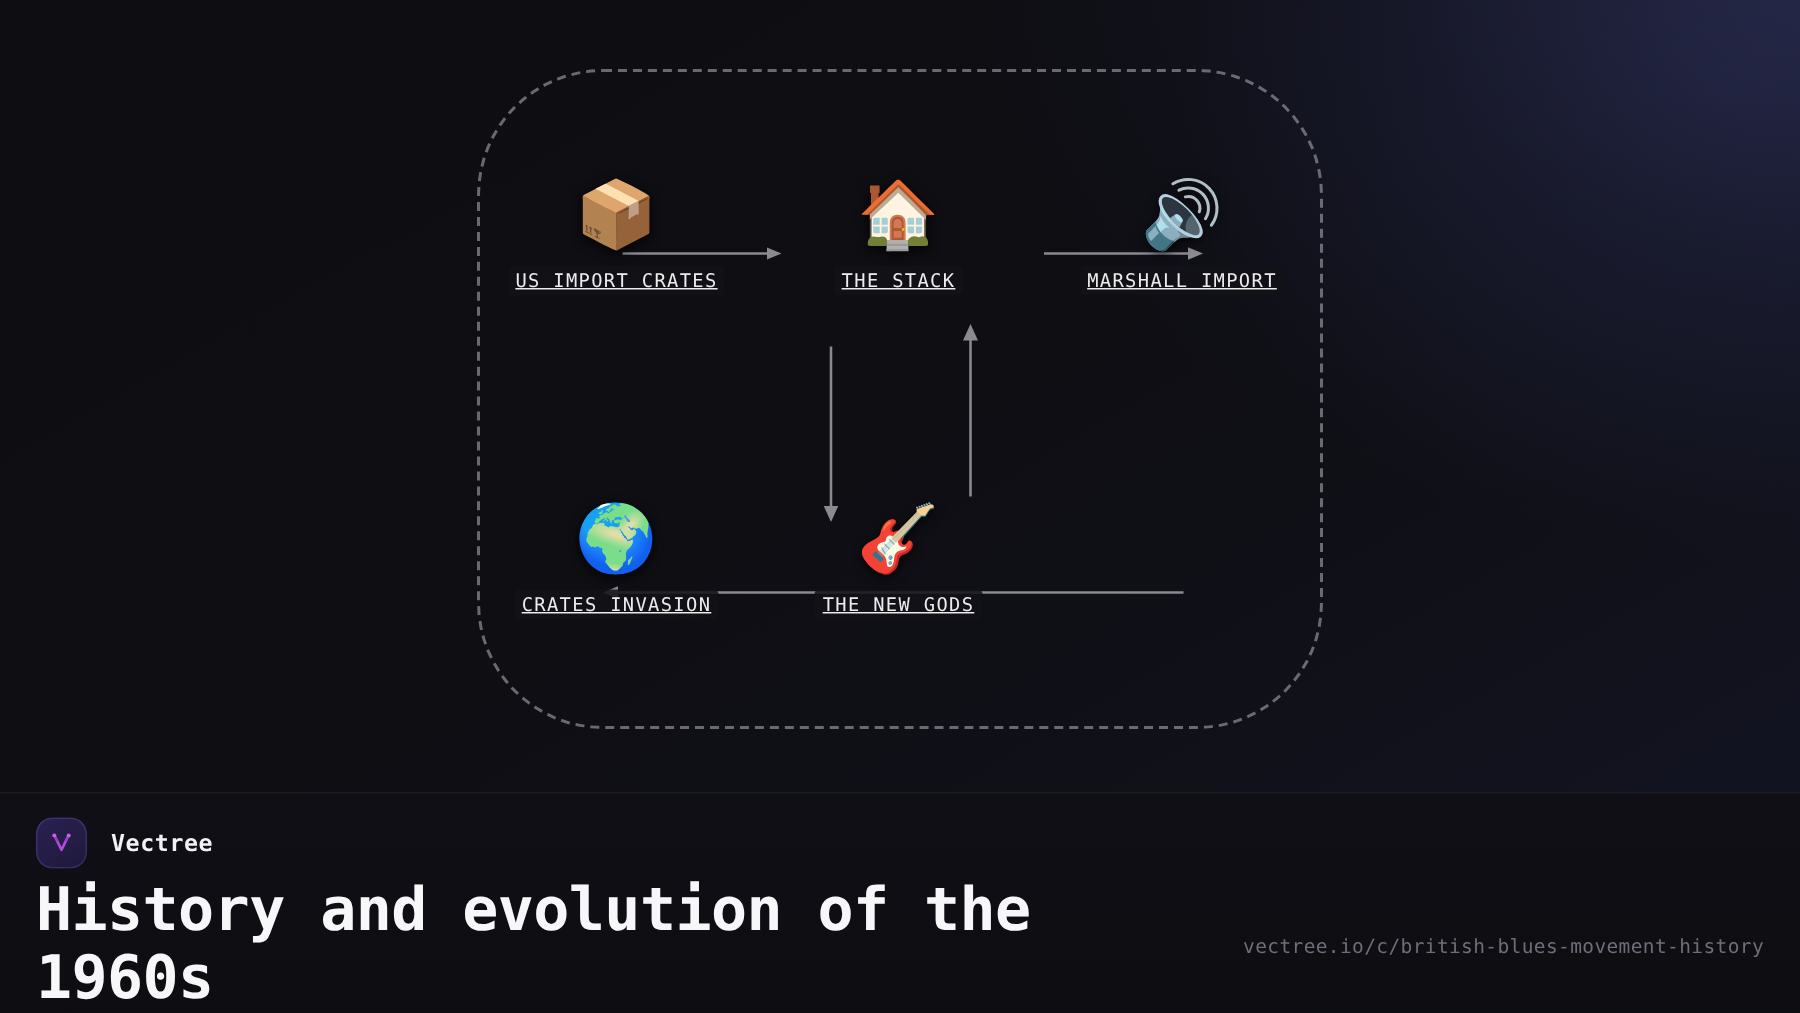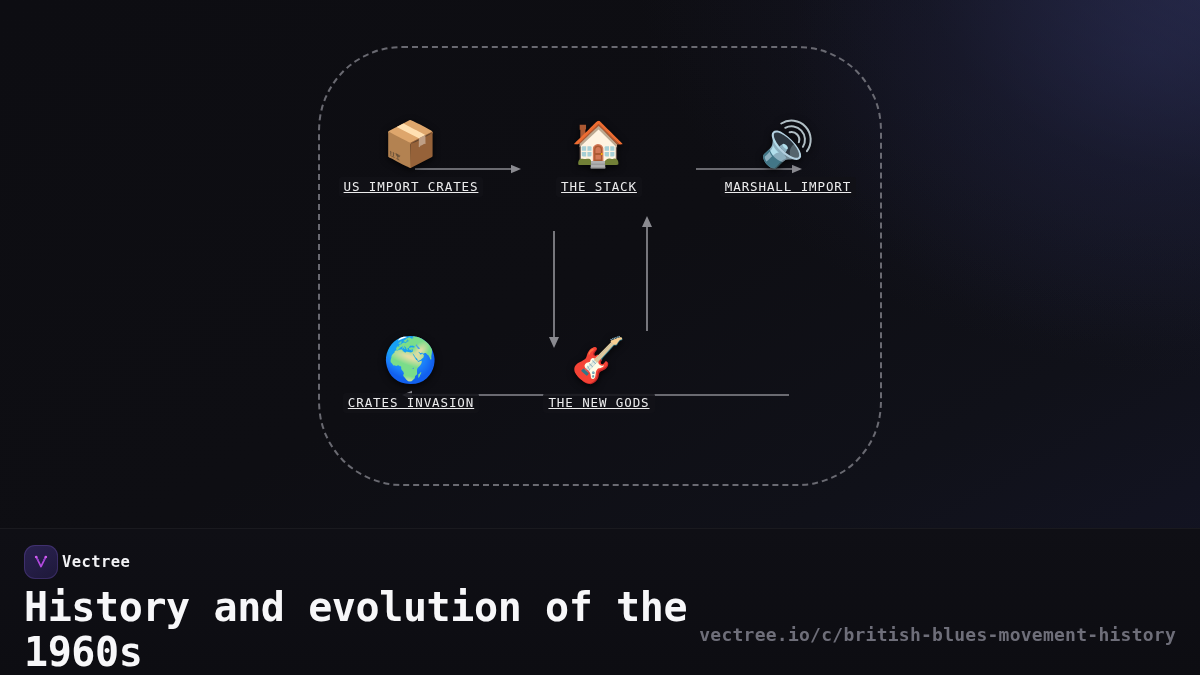--- a/index.html
+++ b/index.html
@@ -78,21 +78,21 @@
     height: 147px;
     border-top: 1px solid rgba(255,255,255,0.055);
     background: linear-gradient(180deg, #0f0f15 0%, #0d0d12 100%);
   }
   .brand-row {
     position: absolute;
     left: 24px;
     top: 16px;
     display: flex;
     align-items: center;
-    gap: 4px;
+    gap: 16px;
   }
   .brand-logo {
     width: 34px; height: 34px;
     border-radius: 11px;
     background: linear-gradient(150deg, #2a2150 0%, #241d45 55%, #1d1838 100%);
     box-shadow: inset 0 0 0 1px rgba(150,110,235,0.22);
     display: flex; align-items: center; justify-content: center;
   }
   .brand-name {
     font-size: 15.5px;
@@ -109,24 +109,23 @@
     font-weight: bold;
     line-height: 1.12;
     letter-spacing: -0.4px;
     color: #f7f7f9;
     white-space: pre-line;
   }
   .footer-url {
     position: absolute;
     right: 24px;
     top: 95px;
-    font-size: 18px;
+    font-size: 13px;
     letter-spacing: 0.25px;
     color: #6e6e79;
-    font-weight: bold;
   }
   svg { display: block; }
 </style>
 </head>
 <body>
 
 <div id="stage">
 
   <div id="canvas">
 

